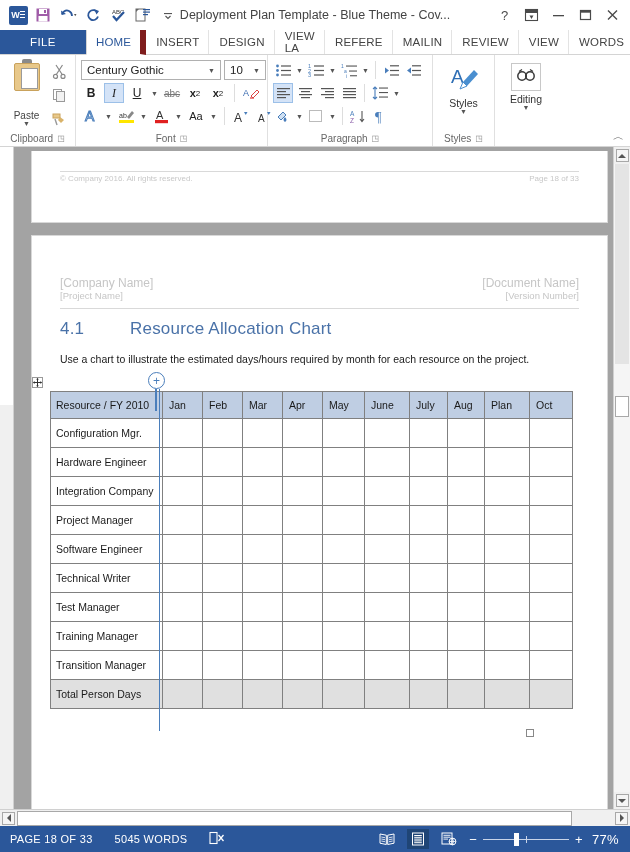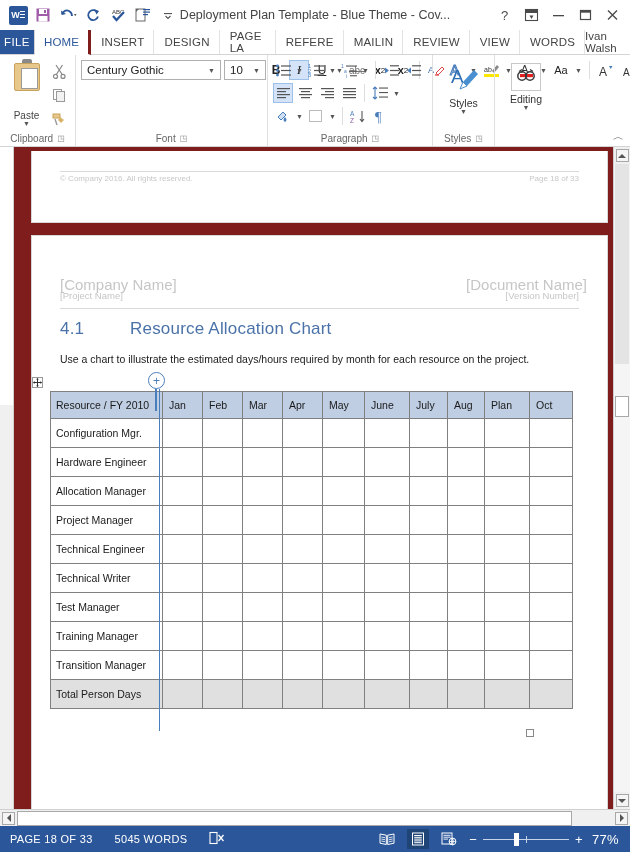--- a/index.html
+++ b/index.html
@@ -42,31 +42,31 @@
   }
   .win-btn svg { display: block; }
 
   
   .tabstrip {
     height: 25px; background: #fff; display: flex; align-items: stretch;
     border-bottom: 1px solid #d4d4d4; flex: none; position: relative;
   }
   .tab-file {
     background: #2b579a; color: #fff; font-size: 11.5px; letter-spacing: .4px;
-    display: flex; align-items: center; padding: 0 4px; font-weight: normal;
+    display: flex; align-items: center; padding: 0 30px; font-weight: normal;
   }
   .tab {
     display: flex; align-items: center; padding: 0 9px; font-size: 11.5px;
     color: #444; letter-spacing: .2px; border-right: 1px solid #e3e3e3;
     border-left: 1px solid transparent;
   }
   .tab:first-of-type { border-left: 1px solid #e3e3e3; }
   .tab.active {
     color: #2b579a; background: #fff;
-    border-left: 1px solid #d4d4d4; border-right: 3px solid #7f1d1d;
+    border-left: 1px solid #d4d4d4; border-right: 6px solid #7f1d1d;
     border-bottom: 1px solid #fff; margin-bottom: -1px;
   }
   .tab-user {
     margin-left: auto; display: flex; align-items: center; gap: 5px;
     font-size: 11.5px; color: #444; padding-right: 4px;
   }
 
   
   .ribbon {
     height: 92px; background: #fff; border-bottom: 1px solid #d4d4d4;
@@ -117,38 +117,38 @@
   .big-btn .bl { font-size: 10.5px; color: #333; margin-top: 2px; }
   .ribbon-collapse { position: absolute; right: 6px; bottom: 2px; font-size: 11px; color: #666; }
 
   
   .docarea {
     flex: 1; background: #7f7f7f; position: relative; display: flex;
     overflow: hidden;
   }
   .left-gutter { width: 14px; background: #f0f0f0; border-right: 1px solid #d0d0d0; flex: none; position: relative;}
   .left-gutter .lg-fill { position:absolute; left:0; right:0; top:0; height:258px; background:#fff; }
-  .doc-scroll { flex: 1; background: #7f1d1d; position: relative; overflow: hidden; }
+  .doc-scroll { flex: 1; background: #a3a3a3; position: relative; overflow: hidden; }
 
   .page-prev {
     position: absolute; left: 17px; top: 4px; width: 577px; height: 72px;
     background: #fff; border: 1px solid #d8d8d8; border-top: none;
   }
   .page-main {
     position: absolute; left: 17px; top: 88px; width: 577px; height: 580px;
     background: #fff; border: 1px solid #d8d8d8;
   }
 
   .foot-rule { position: absolute; left: 28px; right: 28px; top: 20px; border-top: 1px solid #d9d9d9; }
   .foot-row {
     position: absolute; left: 28px; right: 28px; top: 23px;
     display: flex; justify-content: space-between; font-size: 8px; color: #c8c8c8;
   }
 
-  .hdr-row1 { position: absolute; left: 28px; right: 20px; top: 40px; display: flex; justify-content: space-between; font-size: 15px; color: #c6c6c6; }
+  .hdr-row1 { position: absolute; left: 28px; right: 28px; top: 40px; display: flex; justify-content: space-between; font-size: 12px; color: #c6c6c6; }
   .hdr-row2 { position: absolute; left: 28px; right: 28px; top: 54px; display: flex; justify-content: space-between; font-size: 9.5px; color: #c6c6c6; }
   .hdr-rule { position: absolute; left: 28px; right: 28px; top: 72px; border-top: 1px solid #d9d9d9; }
 
   .h-sec { position: absolute; left: 28px; top: 83px; display: flex; font-size: 17px; color: #4a72a8; letter-spacing: .2px; }
   .h-num { width: 70px; }
   .body-p {
     position: absolute; left: 28px; right: 30px; top: 116px;
     font-size: 10.5px; color: #1a1a1a; line-height: 14px;
   }
 
@@ -310,21 +310,21 @@
           </svg>
       </div>
     </div>
   </div>
 
   <div class="tabstrip">
     <div class="tab-file">FILE</div>
     <div class="tab active">HOME</div>
     <div class="tab">INSERT</div>
     <div class="tab">DESIGN</div>
-    <div class="tab">PAGE LA</div>
+    <div class="tab">VIEW LA</div>
     <div class="tab">REFERE</div>
     <div class="tab">MAILIN</div>
     <div class="tab">REVIEW</div>
     <div class="tab">VIEW</div>
     <div class="tab">WORDS</div>
     <div class="tab-user">
       <span>Ivan Walsh</span>
 
     </div>
   </div>
@@ -365,21 +365,21 @@
           </div>
         </div>
       </div>
       <div class="rgroup-label">
         <span>Clipboard</span>
         <span class="dialog-launcher">◳</span>
       </div>
     </div>
 
     <div class="rgroup" style="width:192px">
-      <div class="rgroup-body" style="flex-direction:row;padding-top:5px">
+      <div class="rgroup-body" style="flex-direction:column;padding-top:5px">
         <div class="font-row">
           <div class="combo" style="width:140px">
             <span class="cv">Century Gothic</span>
             <span class="cc">▼</span>
           </div>
           <div class="combo" style="width:42px">
             <span class="cv">10</span>
             <span class="cc">▼</span>
           </div>
         </div>
@@ -718,21 +718,21 @@
                 <td></td>
                 <td></td>
                 <td></td>
                 <td></td>
                 <td></td>
                 <td></td>
                 <td></td>
                 <td></td>
               </tr>
               <tr>
-                <td class="mcol">Allocation Manager</td>
+                <td class="mcol">Integration Company</td>
                 <td></td>
                 <td></td>
                 <td></td>
                 <td></td>
                 <td></td>
                 <td></td>
                 <td></td>
                 <td></td>
                 <td></td>
                 <td></td>
@@ -744,21 +744,21 @@
                 <td></td>
                 <td></td>
                 <td></td>
                 <td></td>
                 <td></td>
                 <td></td>
                 <td></td>
                 <td></td>
               </tr>
               <tr>
-                <td class="mcol">Technical Engineer</td>
+                <td class="mcol">Software Engineer</td>
                 <td></td>
                 <td></td>
                 <td></td>
                 <td></td>
                 <td></td>
                 <td></td>
                 <td></td>
                 <td></td>
                 <td></td>
                 <td></td>

